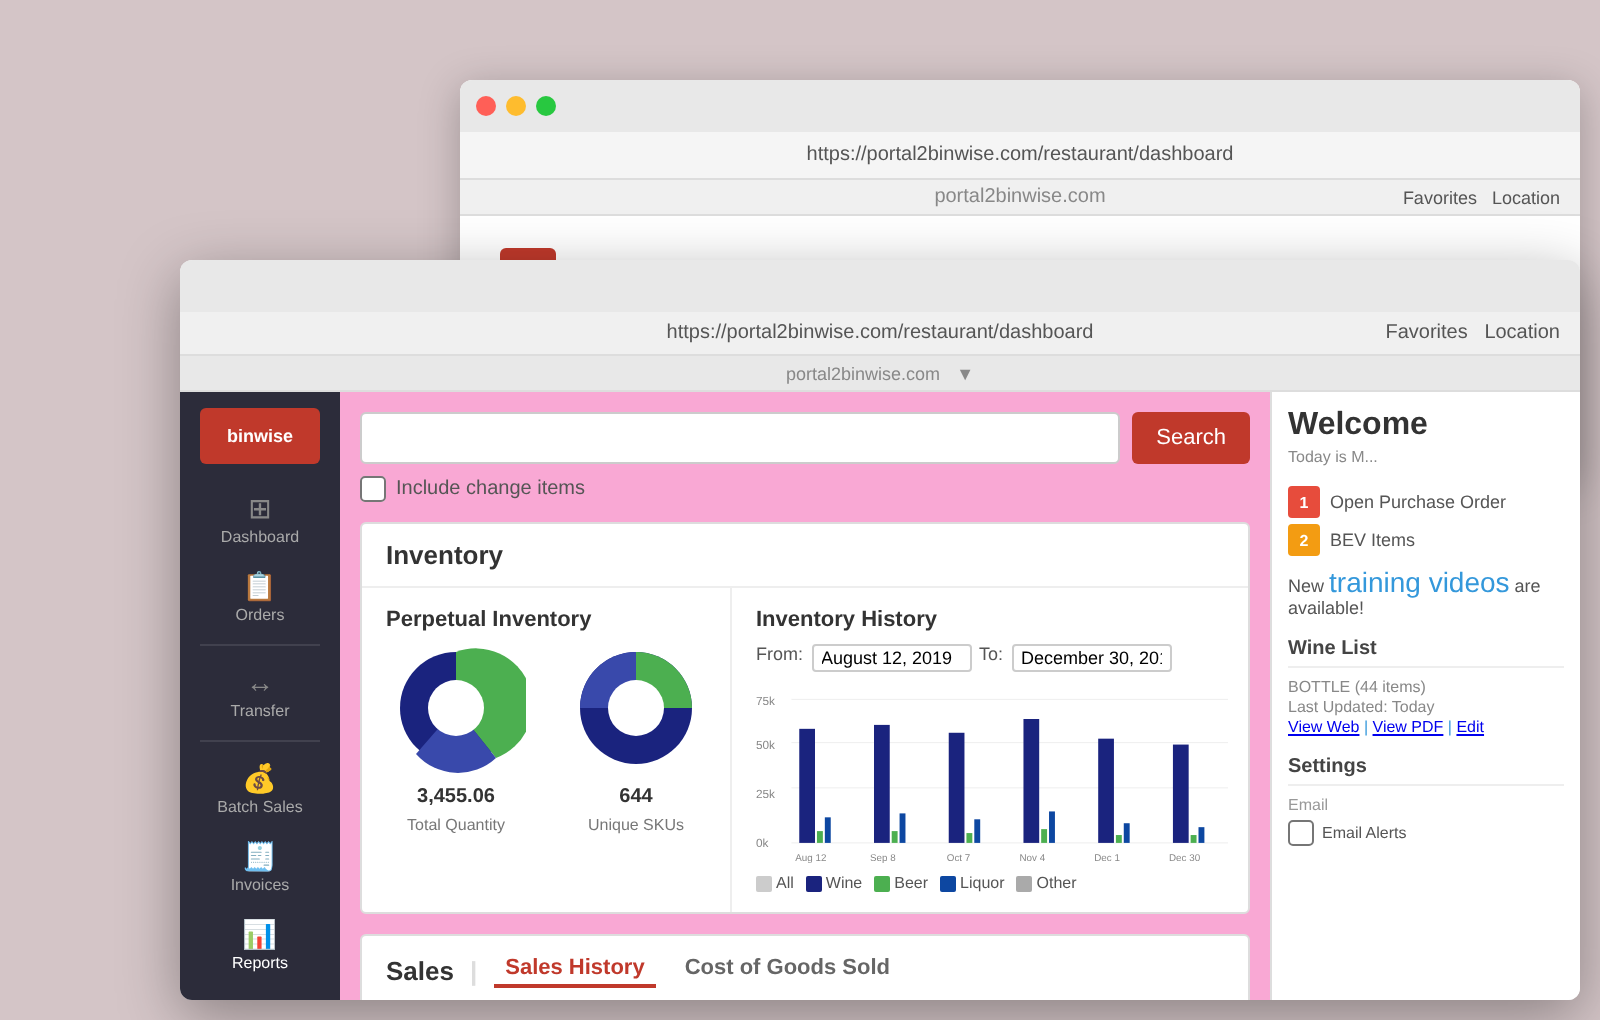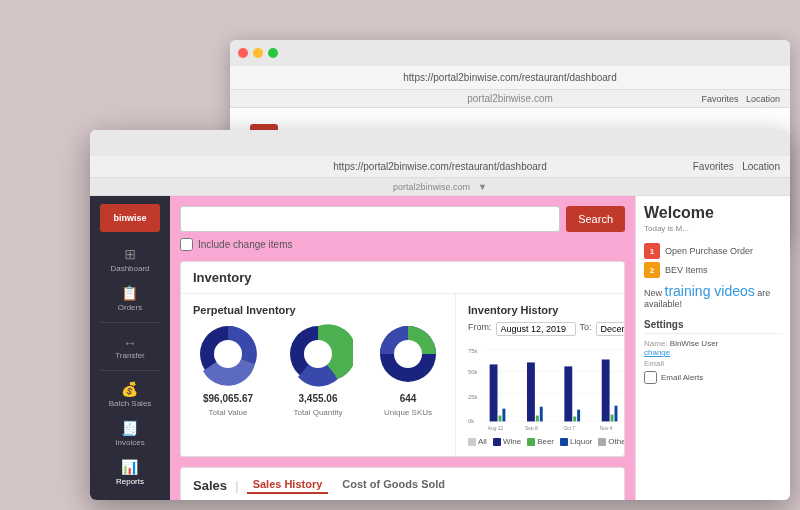--- a/index.html
+++ b/index.html
@@ -553,30 +553,20 @@
       </div>
 
       <div class="section-box">
         <div class="section-header">Inventory</div>
         <div class="section-body">
 
           <div class="perpetual-inv">
             <h4>Perpetual Inventory</h4>
             <div class="pie-charts">
 
-              <div class="pie-item">
-                <svg class="pie-svg" viewBox="0 0 70 70">
-                  <circle cx="35" cy="35" r="28" fill="#1a237e"></circle>
-                  <path d="M35,35 L35,7 A28,28 0 0,1 62,45 Z" fill="#3949ab"></path>
-                  <path d="M35,35 L62,45 A28,28 0 0,1 10,52 Z" fill="#5c6bc0"></path>
-                  <circle cx="35" cy="35" r="14" fill="white"></circle>
-                </svg>
-                <span class="pie-value">$96,065.67</span>
-                <span class="pie-label">Total Value</span>
-              </div>
 
               <div class="pie-item">
                 <svg class="pie-svg" viewBox="0 0 70 70">
                   <circle cx="35" cy="35" r="28" fill="#1a237e"></circle>
                   <path d="M35,35 L35,7 A28,28 0 0,1 55,60 Z" fill="#4caf50"></path>
                   <path d="M35,35 L55,60 A28,28 0 0,1 15,58 Z" fill="#3949ab"></path>
                   <circle cx="35" cy="35" r="14" fill="white"></circle>
                 </svg>
                 <span class="pie-value">3,455.06</span>
                 <span class="pie-label">Total Quantity</span>
@@ -698,28 +688,33 @@
         </div>
         <div class="status-item">
           <div class="status-badge yellow">2</div>
           <span class="status-text">BEV Items</span>
         </div>
         <div style="margin-top:5px;font-size:9px;color:#555;">
           New <a href="#" class="training-link">training videos</a> are available!
         </div>
       </div>
 
+      <div class="panel-section">
+        <div class="panel-section-title">Wine List</div>
+        <div class="wine-detail">BOTTLE (44 items)</div>
+        <div class="wine-detail">Last Updated: Today</div>
+        <div class="wine-links">
+          <a href="#">View Web</a> |
+          <a href="#">View PDF</a> |
+          <a href="#">Edit</a>
+        </div>
+      </div>
 
       <div class="panel-section">
         <div class="panel-section-title">Settings</div>
-        <div class="settings-item">
-          <span class="settings-label">Name:</span>
-          <span>BinWise User</span>
-          <br><a href="#" style="font-size:8px;color:#3498db;">change</a>
-        </div>
         <div class="settings-item">
           <span class="settings-label">Email</span>
         </div>
         <div class="checkbox-row">
           <input type="checkbox" style="">
           <span>Email Alerts</span>
         </div>
       </div>
     </div>
   </div>

